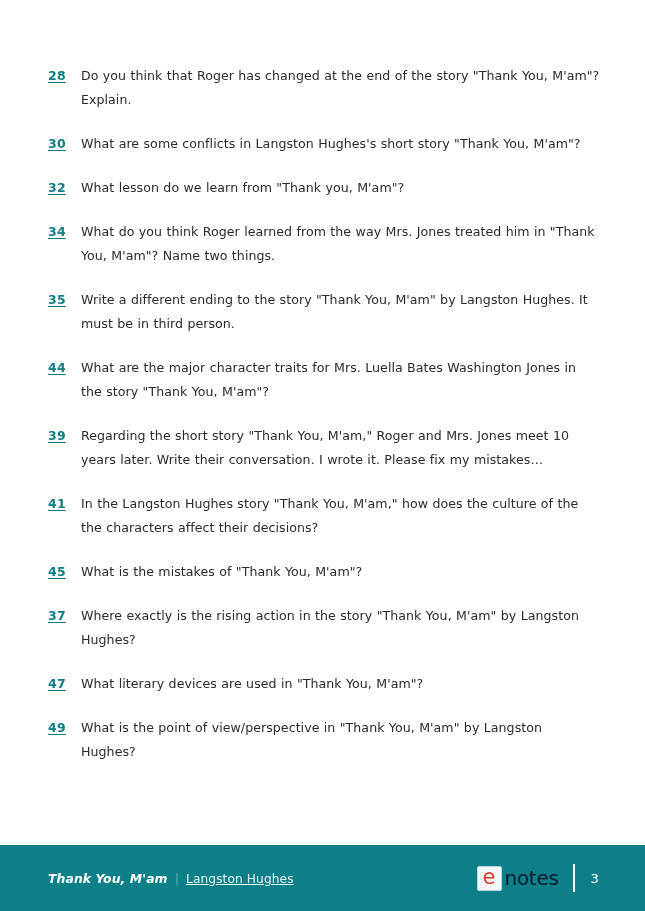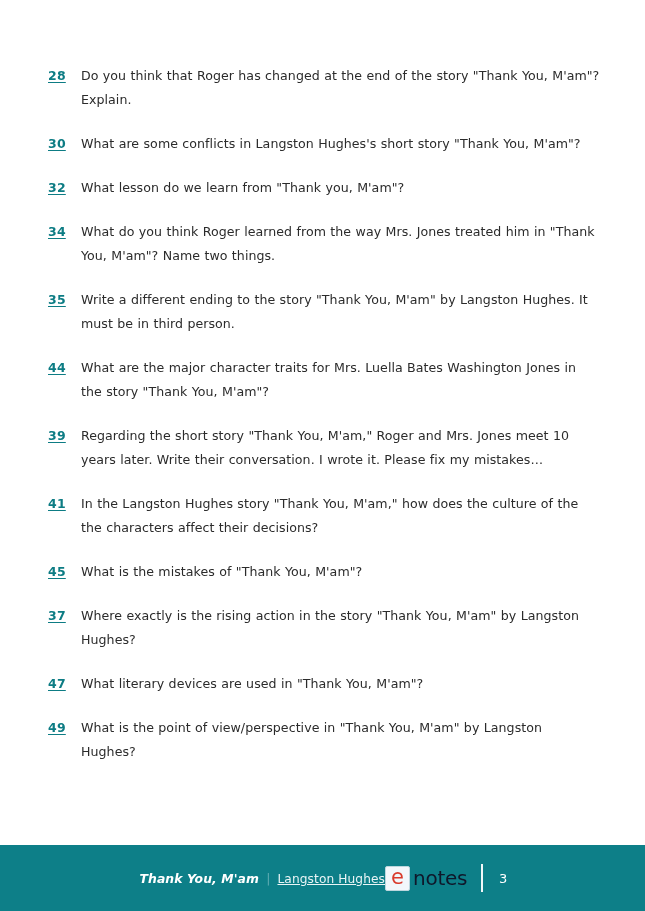--- a/index.html
+++ b/index.html
@@ -60,21 +60,21 @@
   
   #footer {
     position: absolute;
     left: 0;
     right: 0;
     bottom: 0;
     height: 66px;
     background: #0d7f88;
     display: flex;
     align-items: center;
-    justify-content: center;
+    justify-content: space-between;
     padding: 0 46px 0 48px;
     box-sizing: border-box;
   }
 
   #footer-left {
     display: flex;
     align-items: baseline;
     white-space: nowrap;
   }
 

